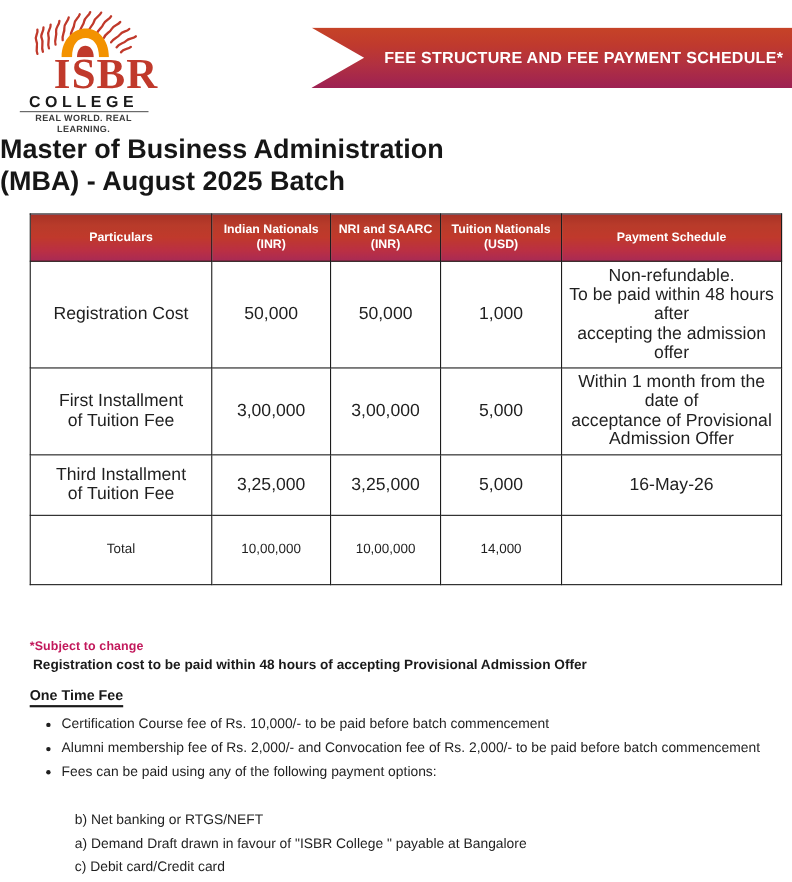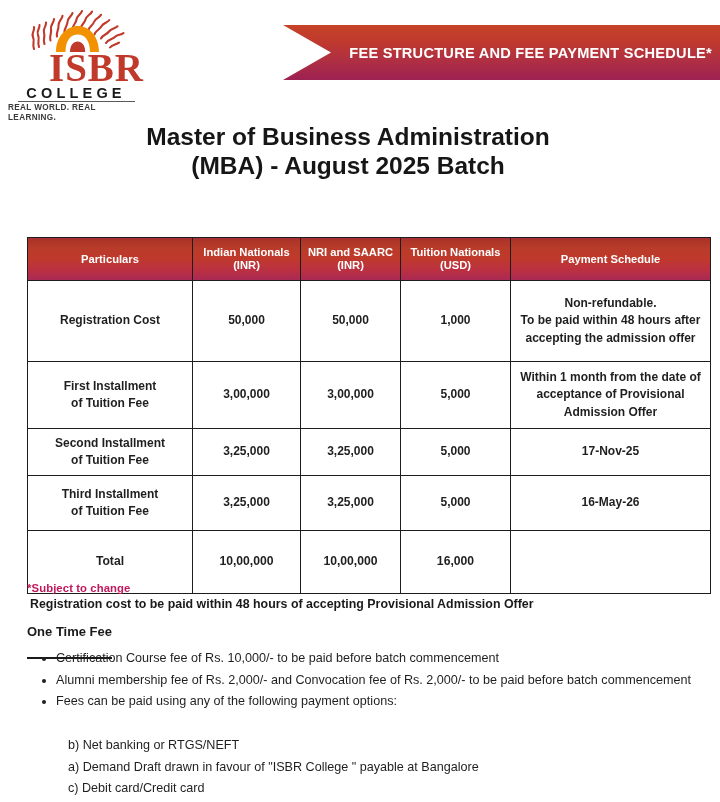--- a/index.html
+++ b/index.html
@@ -63,21 +63,21 @@
     top: 93px;
     width: 117px;
     height: 1px;
     background: #5a5a5a;
   }
   #logo-tagline {
     position: absolute;
     left: 0;
     top: 95px;
     width: 136px;
-    text-align: left;
+    text-align: center;
     font-family: "Liberation Sans", sans-serif;
     font-weight: bold;
     font-size: 8.2px;
     letter-spacing: 0.35px;
     color: #3a3a3a;
     line-height: 1.2;
   }
 
   
   #ribbon {
@@ -103,64 +103,62 @@
     letter-spacing: 0.25px;
     white-space: nowrap;
   }
 
   
   #doc-title {
     position: absolute;
     left: 0;
     top: 122px;
     width: 696px;
-    text-align: center;
+    text-align: left;
     font-family: "Liberation Sans", sans-serif;
     font-weight: bold;
     font-size: 24.5px;
     line-height: 29px;
     color: #161616;
   }
   #doc-title .line2 { display: block; }
 
   
   #fee-table {
     position: absolute;
     left: 27px;
     top: 194px;
     width: 683px;
     border-collapse: collapse;
     table-layout: fixed;
-    margin-top: 43px;
   }
   #fee-table th, #fee-table td {
     border: 1px solid #1d1d1d;
     vertical-align: middle;
     text-align: center;
     padding: 4px 5px;
     box-sizing: border-box;
   }
   #fee-table thead th {
     background: linear-gradient(180deg, #a93226 0%, #b83b2a 22%, #c0392b 48%, #ba2f44 78%, #a82a55 100%);
     color: #ffffff;
     font-size: 11.2px;
     font-weight: bold;
     line-height: 13px;
     height: 43px;
     border-color: #1d1d1d;
   }
   #fee-table tbody td {
     color: #1f1f1f;
-    font-size: 12px;
+    font-size: 16px;
     line-height: 17.5px;
     background: #ffffff;
-    font-weight: bold;
   }
   #fee-table tbody tr.total-row td {
-    font-weight: bold;
+    font-weight: normal;
     font-size: 12.2px;
   }
   .col-particulars { width: 165px; }
   .col-inr1 { width: 108px; }
   .col-inr2 { width: 100px; }
   .col-usd  { width: 110px; }
   .col-sched{ width: 200px; }
 
   .r-tall   { height: 81px; }
   .r-mid    { height: 67px; }
@@ -188,21 +186,21 @@
     text-align: center;
   }
   #onetime-heading {
     position: absolute;
     left: 27px;
     top: 624px;
     font-size: 13px;
     font-weight: bold;
     color: #1a1a1a;
     border-bottom: 2px solid #1a1a1a;
-    padding-bottom: 18px;
+    padding-bottom: 2px;
   }
 
   #bullet-list {
     position: absolute;
     left: 32px;
     top: 648px;
     width: 670px;
     margin: 0;
     padding: 0 0 0 24px;
     list-style: none;
@@ -324,45 +322,35 @@
       </td>
       <td>3,00,000</td>
       <td>3,00,000</td>
       <td>5,000</td>
       <td>
         <span>Within 1 month from the date of</span><br>
         <span>acceptance of Provisional</span><br>
         <span>Admission Offer</span>
       </td>
     </tr>
-    <tr class="r-short">
-      <td>
-        <span>Second Installment</span><br>
-        <span>of Tuition Fee</span>
-      </td>
-      <td>3,25,000</td>
-      <td>3,25,000</td>
-      <td>5,000</td>
-      <td>17-Nov-25</td>
-    </tr>
     <tr class="r-short2">
       <td>
         <span>Third Installment</span><br>
         <span>of Tuition Fee</span>
       </td>
       <td>3,25,000</td>
       <td>3,25,000</td>
       <td>5,000</td>
       <td>16-May-26</td>
     </tr>
     <tr class="r-total total-row">
       <td>Total</td>
       <td>10,00,000</td>
       <td>10,00,000</td>
-      <td>16,000</td>
+      <td>14,000</td>
       <td></td>
     </tr>
   </tbody>
 </table>
 
 <div id="note-subject">*Subject to change</div>
 <div id="note-registration">Registration cost to be paid within 48 hours of accepting Provisional Admission Offer</div>
 <div id="onetime-heading">One Time Fee</div>
 
 <ul id="bullet-list">

